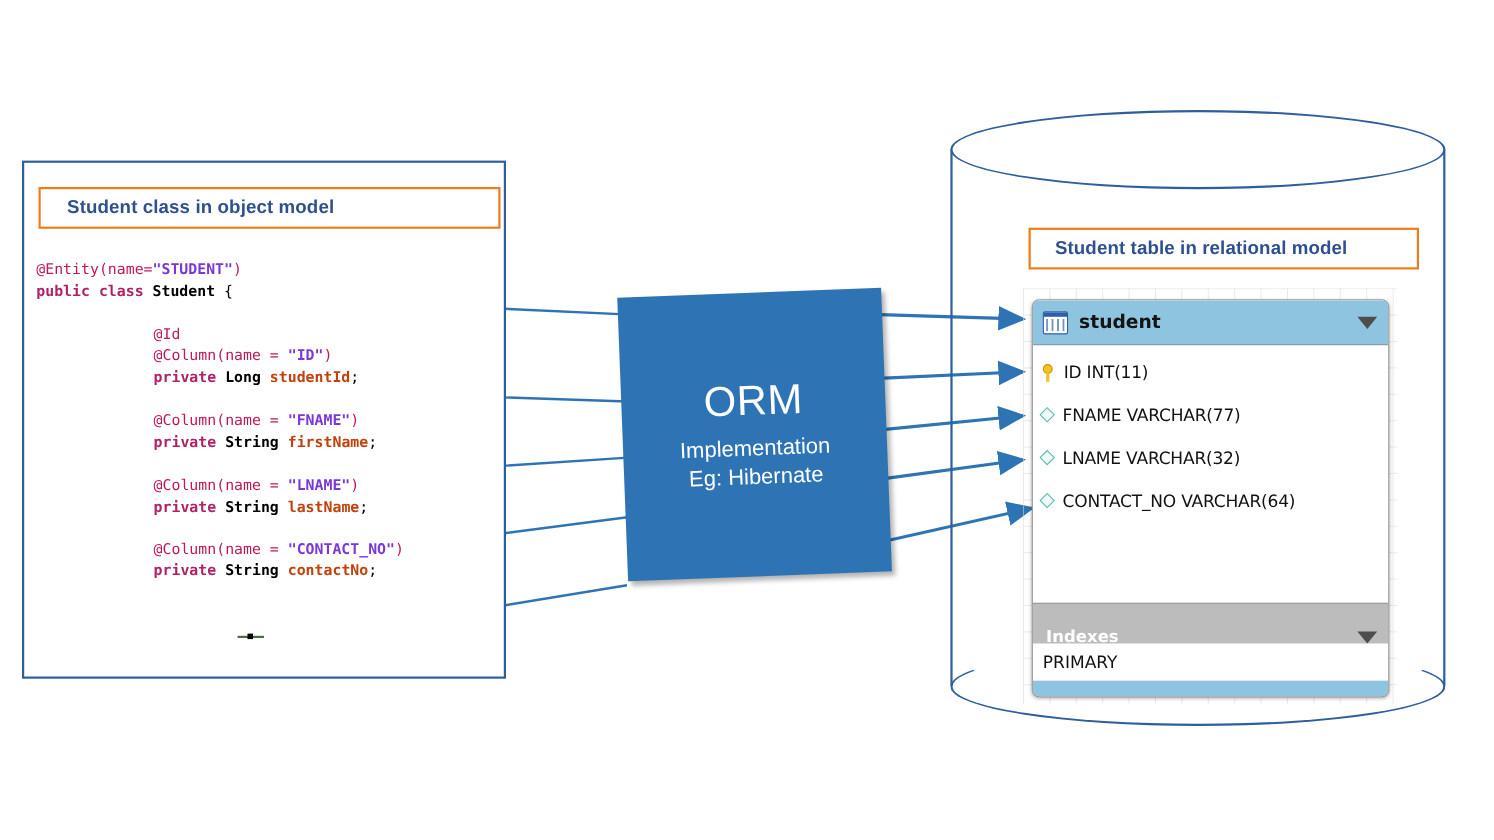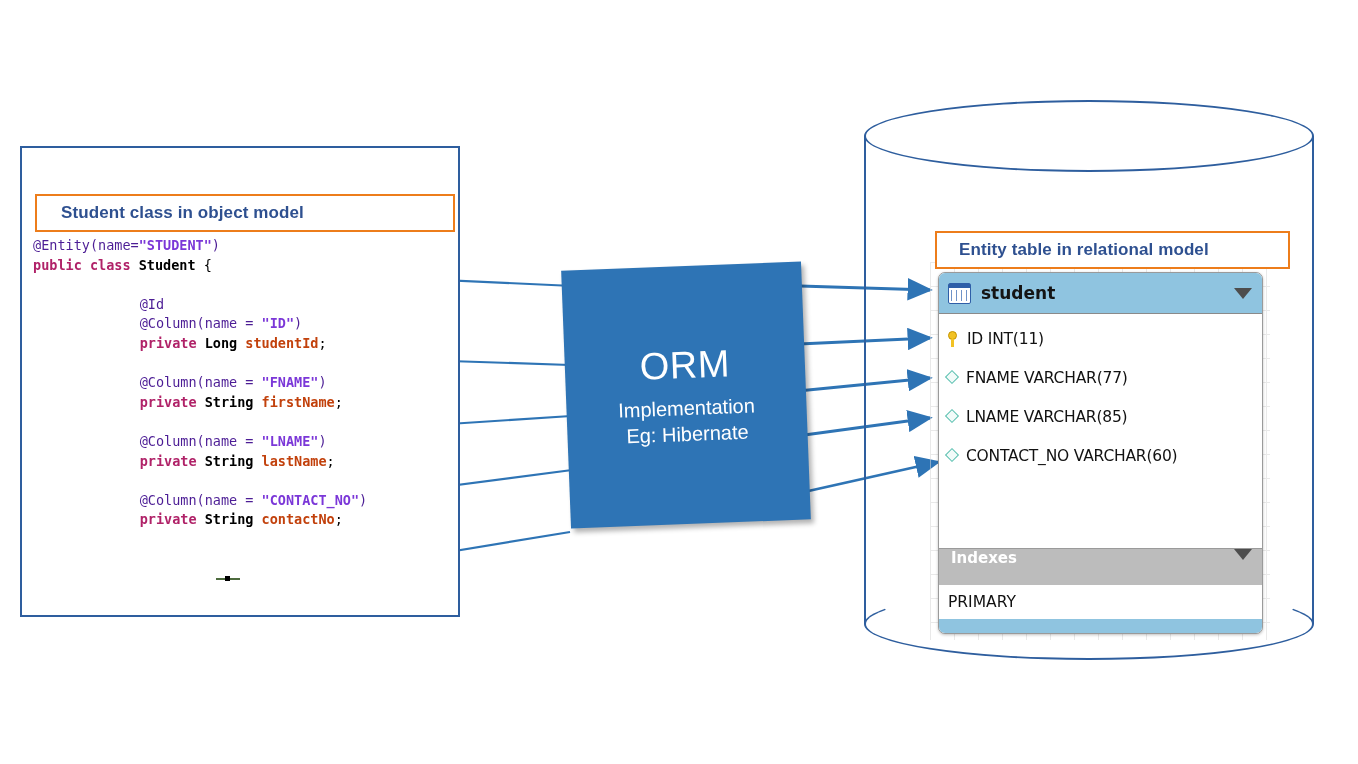--- a/index.html
+++ b/index.html
@@ -7,31 +7,31 @@
        font-family:"Liberation Sans",sans-serif;}
 
   #stage{position:absolute;left:0;top:0;width:1358px;height:764px;}
 
   
   #obj-panel{position:absolute;left:20px;top:146px;width:440px;height:471px;
              border:2px solid #2e5e9e;background:#fff;box-sizing:border-box;}
 
   .orange-label{position:absolute;border:2px solid #ED7D1B;background:#fff;
                 color:#2e5090;font-weight:bold;display:flex;align-items:center;
-                box-sizing:border-box;margin-top:24px;}
+                box-sizing:border-box;}
   #obj-label{left:35px;top:170px;width:420px;height:38px;padding-left:24px;
              font-size:17px;letter-spacing:.1px;}
   #rel-label{left:935px;top:207px;width:355px;height:38px;padding-left:22px;
              font-size:17px;letter-spacing:.1px;}
 
   
   #code{position:absolute;left:33px;top:236px;
         font-family:"DejaVu Sans Mono","Liberation Mono",monospace;
         font-size:13.5px;line-height:19.6px;white-space:pre;color:#000;}
-  .ann{color:#4c1d95;}
+  .ann{color:#be185d;}
   .kw{color:#b02268;font-weight:bold;text-align:right;}
   .typ{color:#000;font-weight:bold;}
   .var{color:#c2410c;font-weight:bold;}
   .str{color:#7b37d8;font-weight:bold;}
   .pl{color:#000;}
   .ind{display:inline-block;width:7.9em;}
 
   
   #cyl{position:absolute;left:864px;top:100px;width:450px;height:560px;}
   #cyl-body{position:absolute;left:0;top:36px;width:450px;height:488px;
@@ -85,22 +85,22 @@
                    border-radius:50%;background:#f2c224;border:1px solid #c59500;
                    box-sizing:border-box;}
   .key-icon:after{content:"";position:absolute;left:6px;top:9px;width:3px;height:8px;
                   background:#f2c224;}
   .dia-icon{width:16px;height:16px;margin-right:5px;flex:none;position:relative;}
   .dia-icon:before{content:"";position:absolute;left:2px;top:2px;width:10px;height:10px;
                    border:1.6px solid #57bfae;background:#f2fbf9;
                    transform:rotate(45deg);box-sizing:border-box;}
 
   #tbl-idxhead{position:absolute;left:0;right:0;top:275px;height:36px;
-               background:#bcbcbc;display:flex;
-               padding:0 10px 0 12px;border-top:1px solid #9a9a9a;
+               background:#bcbcbc;display:flex;align-items:center;
+               padding:12px 10px 0 12px;border-top:1px solid #9a9a9a;
                border-bottom:1px solid #9a9a9a;}
   #tbl-idxhead .lbl{font-size:15px;font-weight:bold;color:#fff;flex:1;
                     font-family:"DejaVu Sans",sans-serif;}
   #tbl-idxlist{position:absolute;left:0;right:0;top:312px;height:34px;background:#fff;
                display:flex;align-items:center;padding-left:9px;
                border-bottom:6px solid #6d28d9;}
   #tbl-idxlist .lbl{font-size:15.5px;color:#111;font-family:"DejaVu Sans",sans-serif;}
   #tbl-foot{position:absolute;left:0;right:0;top:346px;height:15px;background:#8fc4e0;}
 
   
@@ -162,46 +162,46 @@
   <div id="cyl">
     <div id="cyl-body"></div>
     <div id="cyl-bot"></div>
     <div id="cyl-top"></div>
   </div>
   <div id="cyl-tick"></div>
 
   <div class="gridmarks"></div>
 
   <div class="orange-label" id="rel-label">
-    <span>Entity table in relational model</span>
+    <span>Student table in relational model</span>
   </div>
 
   <div id="tbl">
     <div id="tbl-head">
       <span class="tbl-icon"></span>
       <span id="tbl-title">student</span>
       <span class="caret"></span>
     </div>
 
     <div id="tbl-cols">
       <div class="col-row">
         <span class="key-icon"></span>
         <span class="col-name">ID INT(11)</span>
       </div>
       <div class="col-row">
         <span class="dia-icon"></span>
         <span class="col-name">FNAME VARCHAR(77)</span>
       </div>
       <div class="col-row">
         <span class="dia-icon"></span>
-        <span class="col-name">LNAME VARCHAR(85)</span>
+        <span class="col-name">LNAME VARCHAR(32)</span>
       </div>
       <div class="col-row">
         <span class="dia-icon"></span>
-        <span class="col-name">CONTACT_NO VARCHAR(60)</span>
+        <span class="col-name">CONTACT_NO VARCHAR(64)</span>
       </div>
     </div>
 
     <div id="tbl-idxhead">
       <span class="lbl">Indexes</span>
       <span class="caret"></span>
     </div>
 
     <div id="tbl-idxlist">
       <span class="lbl">PRIMARY</span>

